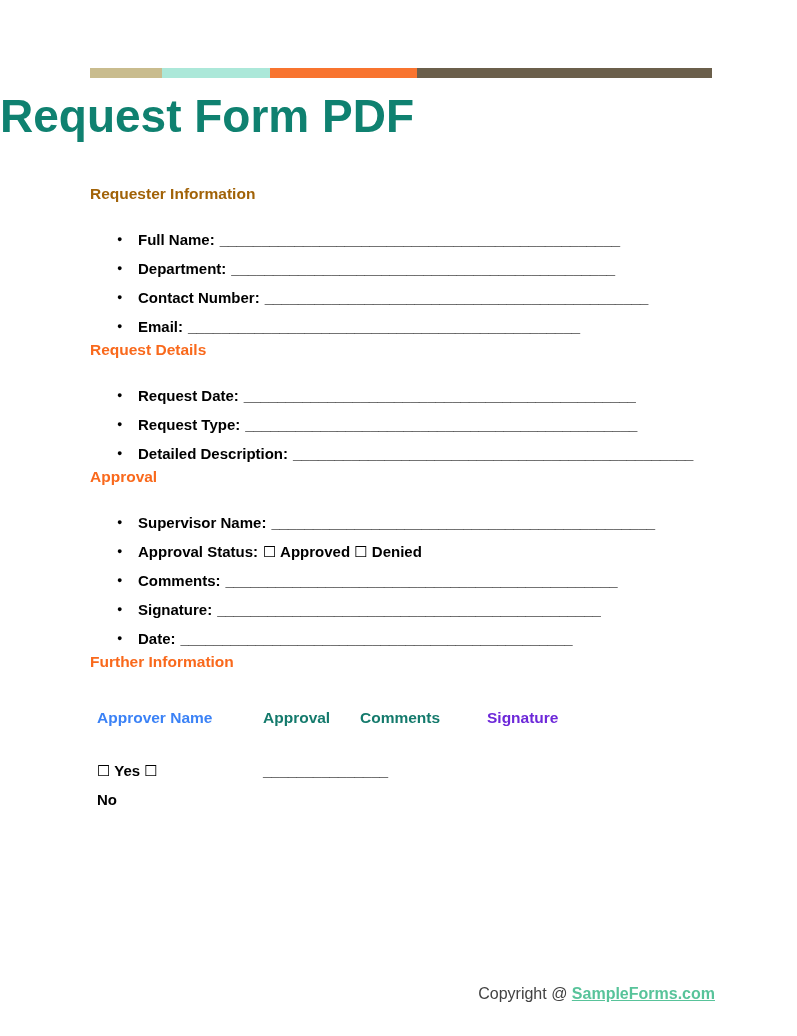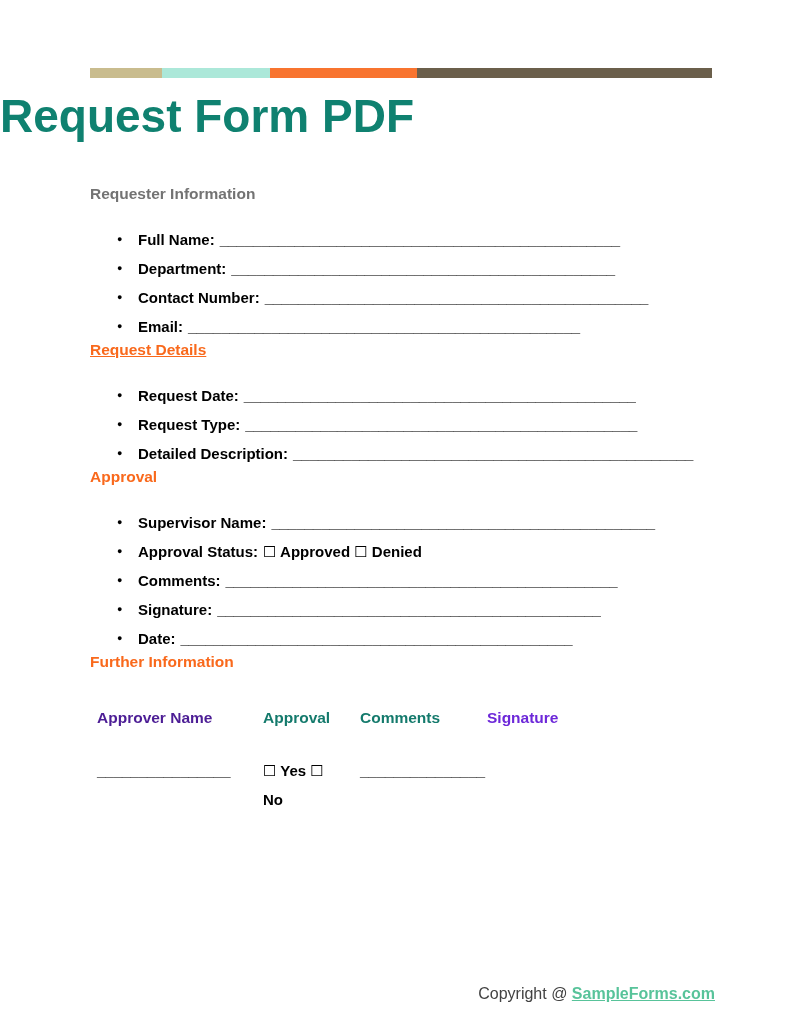--- a/index.html
+++ b/index.html
@@ -41,21 +41,21 @@
     width: 622px;
   }
 
   h2.sec-heading {
     font-size: 15.5px;
     font-weight: bold;
     line-height: 18px;
     margin: 0;
   }
   .sec-heading + * { }
-  .m-h2-a { margin-top: 23px; text-decoration: underline; }
+  .m-h2-a { margin-top: 23px; }
   .m-h2-b { margin-top: 21px; }
   .m-h2-c { margin-top: 24px; }
 
   ul.fields {
     list-style: none;
     margin: 22px 0 0 0;
     padding: 0;
   }
   ul.fields li {
     position: relative;
@@ -117,21 +117,21 @@
   <div class="seg-1" style="background-color: rgb(201, 188, 142);"></div>
   <div class="seg-2" style="background-color: rgb(172, 232, 217);"></div>
   <div class="seg-3" style="background-color: rgb(248, 116, 47);"></div>
   <div class="seg-4" style="background-color: rgb(107, 95, 75);"></div>
 </div>
 
 <h1 class="page-title" style="color: rgb(15, 129, 112);">Request Form PDF</h1>
 
 <div class="content">
 
-  <h2 class="sec-heading" style="color: #737373;">Requester Information</h2>
+  <h2 class="sec-heading" style="color: #a16207;">Requester Information</h2>
   <ul class="fields">
     <li>
       <span class="fld-label">Full Name:</span><span class="fld-line">________________________________________________</span>
     </li>
     <li>
       <span class="fld-label">Department:</span><span class="fld-line">______________________________________________</span>
     </li>
     <li>
       <span class="fld-label">Contact Number:</span><span class="fld-line">______________________________________________</span>
     </li>
@@ -168,28 +168,27 @@
       <span class="fld-label">Signature:</span><span class="fld-line">______________________________________________</span>
     </li>
     <li>
       <span class="fld-label">Date:</span><span class="fld-line">_______________________________________________</span>
     </li>
   </ul>
 
   <h2 class="sec-heading m-h2-c" style="color: rgb(249, 105, 28);">Further Information</h2>
 
   <div class="fi-grid hdr">
-    <span style="color: #4c1d95;">Approver Name</span>
+    <span style="color: #3b82f6;">Approver Name</span>
     <span style="color: rgb(20, 122, 108);">Approval</span>
     <span style="color: rgb(20, 122, 108);">Comments</span>
     <span style="color: #6d28d9;">Signature</span>
   </div>
 
   <div class="fi-grid row">
-    <span>________________</span>
     <span class="approval-cell">☐ Yes ☐ No</span>
     <span>_______________</span>
   </div>
 
 </div>
 
 <div class="footer">
   <span>Copyright @ </span><a style="color: rgb(88, 195, 154);">SampleForms.com</a>
 </div>
 

